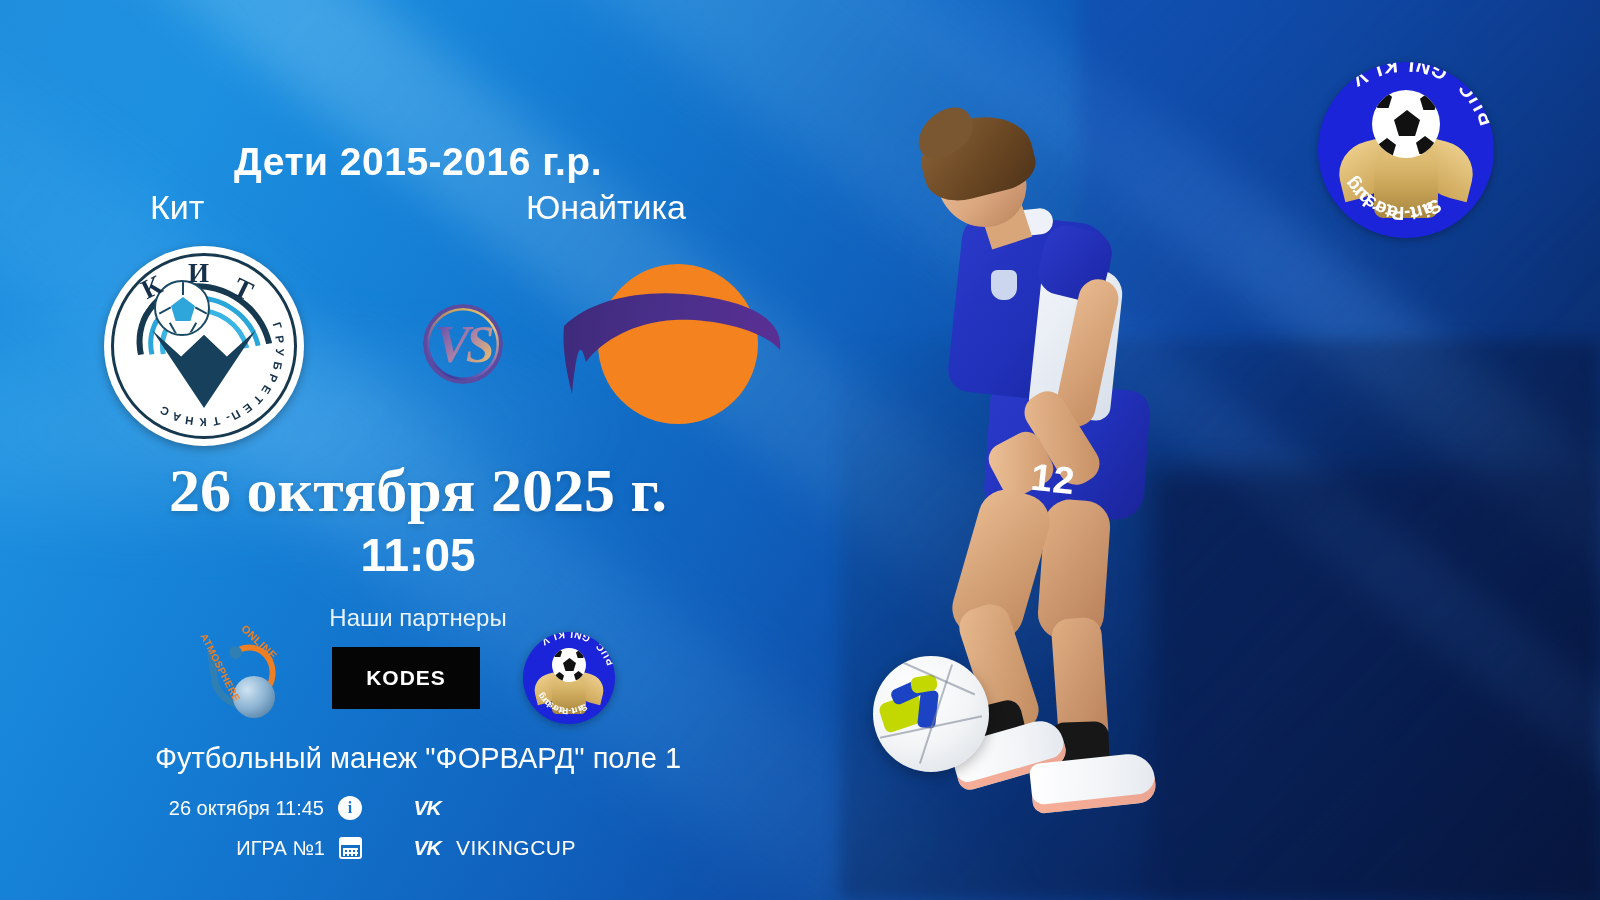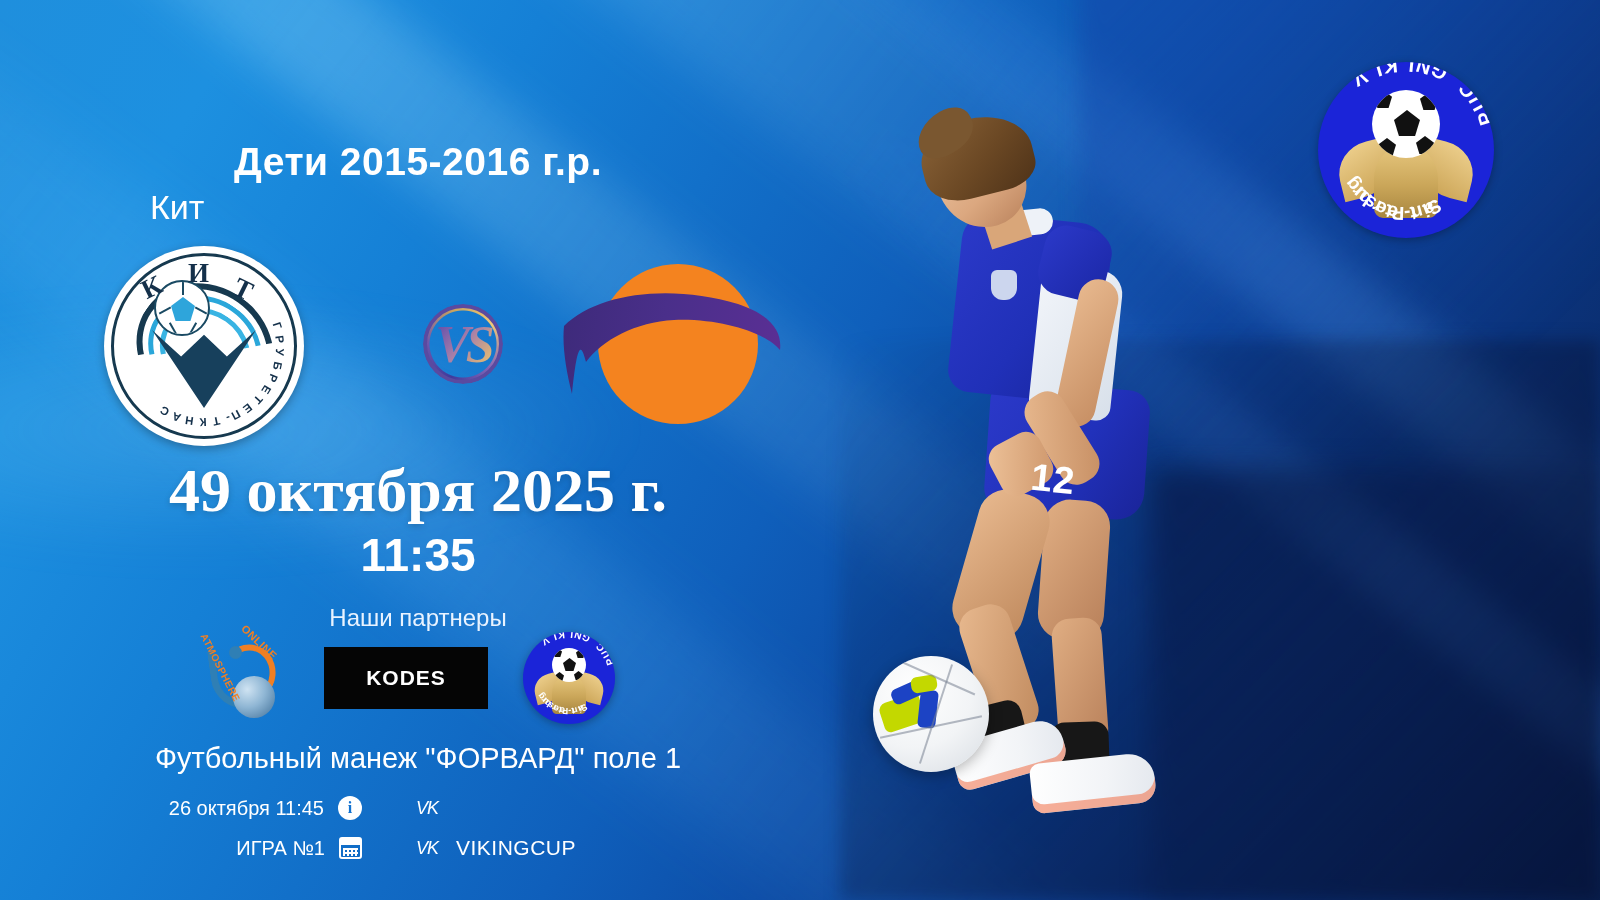--- a/index.html
+++ b/index.html
@@ -141,21 +141,21 @@
   .pa-arc { position:absolute; left:34px; top:10px; width:56px; height:62px;
       border:6px solid #ef7f24; border-radius:50%;
       border-left-color:transparent; border-bottom-color:transparent; transform:rotate(25deg); }
   .pa-head { position:absolute; left:44px; top:12px; width:13px; height:13px; border-radius:50%;
       background:#2f7fb5; }
   .pa-w1 { position:absolute; left:-2px; top:28px; font-size:10px; font-weight:bold; color:#ef7f24;
       transform:rotate(63deg); letter-spacing:.5px; white-space:nowrap; }
   .pa-w2 { position:absolute; left:52px; top:2px; font-size:11px; font-weight:bold; color:#ef7f24;
       transform:rotate(44deg); letter-spacing:.5px; white-space:nowrap; }
 
-  .p-kodes { width:164px; height:62px; background:#050505; display:flex; align-items:center;
+  .p-kodes { width:148px; height:62px; background:#050505; display:flex; align-items:center;
       justify-content:center; }
   .p-kodes span { color:#ffffff; font-size:21px; font-weight:bold; letter-spacing:1px;
       font-family:"Liberation Sans", sans-serif; }
 
   .p-viking { position:relative; width:92px; height:92px; }
 
   
   .vc-badge { position:relative; border-radius:50%; background:#1b24d8; overflow:hidden;
       box-shadow:0 2px 8px rgba(0,0,0,.3); }
   .vc-helmet { position:absolute; left:50%; transform:translateX(-50%);
@@ -242,21 +242,21 @@
   .icon-info { width:24px; height:24px; border-radius:50%; background:#ffffff; color:#1272d0;
       font-size:16px; font-weight:bold; font-family:"Liberation Serif", serif;
       display:flex; align-items:center; justify-content:center; }
   .icon-cal { width:23px; height:22px; border:2px solid #ffffff; border-radius:3px; position:relative;
       box-sizing:border-box; }
   .icon-cal::before { content:""; position:absolute; left:0; top:0; width:100%; height:6px; background:#ffffff; }
   .icon-cal::after { content:""; position:absolute; left:2px; top:9px; width:15px; height:8px;
       background:repeating-linear-gradient(90deg,#fff 0 2px,transparent 2px 4px),
                  repeating-linear-gradient(180deg,#fff 0 2px,transparent 2px 4px); }
   .icon-vk { width:34px; height:22px; display:flex; align-items:center; justify-content:center;
-      font-size:18px; font-weight:normal; color:#ffffff; font-style:italic; letter-spacing:-1px; }
+      font-size:21px; font-weight:bold; color:#ffffff; font-style:italic; letter-spacing:-1px; }
 </style>
 </head>
 <body>
 
 <div id="poster">
 
   <div class="bg-streak s1"></div>
   <div class="bg-streak s2"></div>
   <div class="bg-streak s3"></div>
   <div class="bg-streak s4"></div>
@@ -264,20 +264,21 @@
   <div class="bg-streak s6"></div>
   <div class="bg-streak s7"></div>
   <div class="bg-streak s8"></div>
   <div class="dark-corner"></div>
 
 
   <div id="age-group">Дети 2015-2016 г.р.</div>
 
   <div id="teams-row">
     <span class="team-name">Кит</span>
+    <span class="team-name">Юнайтика</span>
   </div>
 
   <div id="logos-row">
 
     <div class="kit-badge">
       <div class="kit-ring"></div>
       <div class="kit-arcs">
         <div class="kit-arc ka1"></div>
         <div class="kit-arc ka2"></div>
         <div class="kit-arc ka3"></div>
@@ -319,22 +320,22 @@
       <div class="vs-ring"></div>
       <div class="vs-text">VS</div>
     </div>
 
     <div class="un-logo">
       <div class="un-circle"></div>
       <div class="un-swoosh"></div>
     </div>
   </div>
 
-  <div id="date-line">49 октября 2025 г.</div>
-  <div id="time-line">11:35</div>
+  <div id="date-line">26 октября 2025 г.</div>
+  <div id="time-line">11:05</div>
 
   <div id="partners-title">Наши партнеры</div>
   <div id="partners-row">
 
     <div class="p-atmos">
       <div class="pa-arc"></div>
       <div class="pa-fig"></div>
       <div class="pa-head"></div>
       <div class="pa-globe"></div>
       <div class="pa-w1">ATMOSPHERE</div>

